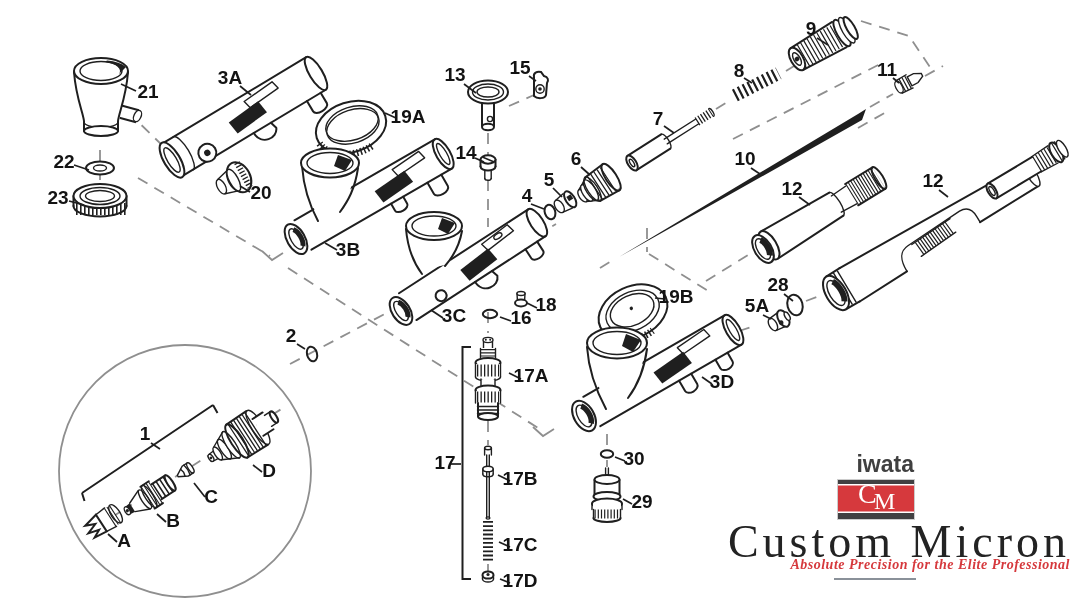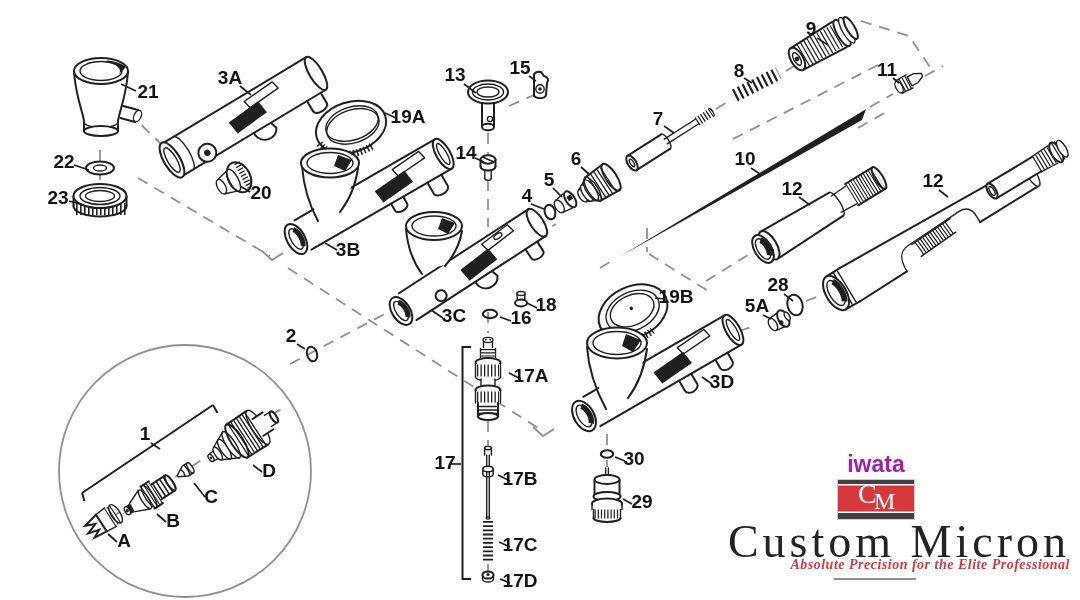--- a/index.html
+++ b/index.html
@@ -14,22 +14,22 @@
   .f  {fill:#1f1f1f;stroke:none}
   .uw {fill:#fff;stroke:none}
   .kn {stroke:#1f1f1f;fill:none;stroke-linecap:butt}
   .dash{fill:none;stroke:#8f8f8f;stroke-width:1.8;stroke-dasharray:11 8;stroke-linecap:butt}
   .gl {fill:none;stroke:#8f8f8f;stroke-width:1.8}
   .lead{stroke:#1f1f1f;stroke-width:1.7;fill:none}
   .brk{fill:none;stroke:#1f1f1f;stroke-width:2}
   .lbl{font:bold 19px "Liberation Sans",sans-serif;fill:#131313}
   
   .logo{position:absolute;left:0;top:0;width:1080px;height:600px;pointer-events:none}
-  .iwata{position:absolute;left:838px;top:451px;width:76px;text-align:center;
-         font:bold 23px "Liberation Sans",sans-serif;letter-spacing:0px;color:#a21caf;
+  .iwata{position:absolute;left:838px;top:451px;width:76px;text-align:right;
+         font:bold 23px "Liberation Sans",sans-serif;letter-spacing:0px;color:#404040;
          border-bottom:3px solid #1a1a1a;padding-bottom:1px;}
   .cmbox{position:absolute;left:838px;top:480px;width:76px;height:39px;background:#d6393d;
          border-top:4px solid #414042;border-bottom:6px solid #414042;box-sizing:border-box;
          box-shadow:0 0 0 1px #cccccc, inset 0 1.5px 0 #ffffff, inset 0 -1.5px 0 #ffffff;}
   .cm-c{position:absolute;left:20px;top:-6px;font:normal 28px "Liberation Serif",serif;color:#fff;}
   .cm-m{position:absolute;left:36px;top:4px;font:normal 24px "Liberation Serif",serif;color:#fff;}
   .cm-title{position:absolute;left:690px;top:515px;width:380px;text-align:right;white-space:nowrap;
          font:46px "Liberation Serif",serif;color:#232323;letter-spacing:4px;}
   .cm-tag{position:absolute;left:690px;top:557px;width:380px;text-align:right;white-space:nowrap;
          font:italic bold 14px "Liberation Serif",serif;color:#d6393d;letter-spacing:0.5px;}

